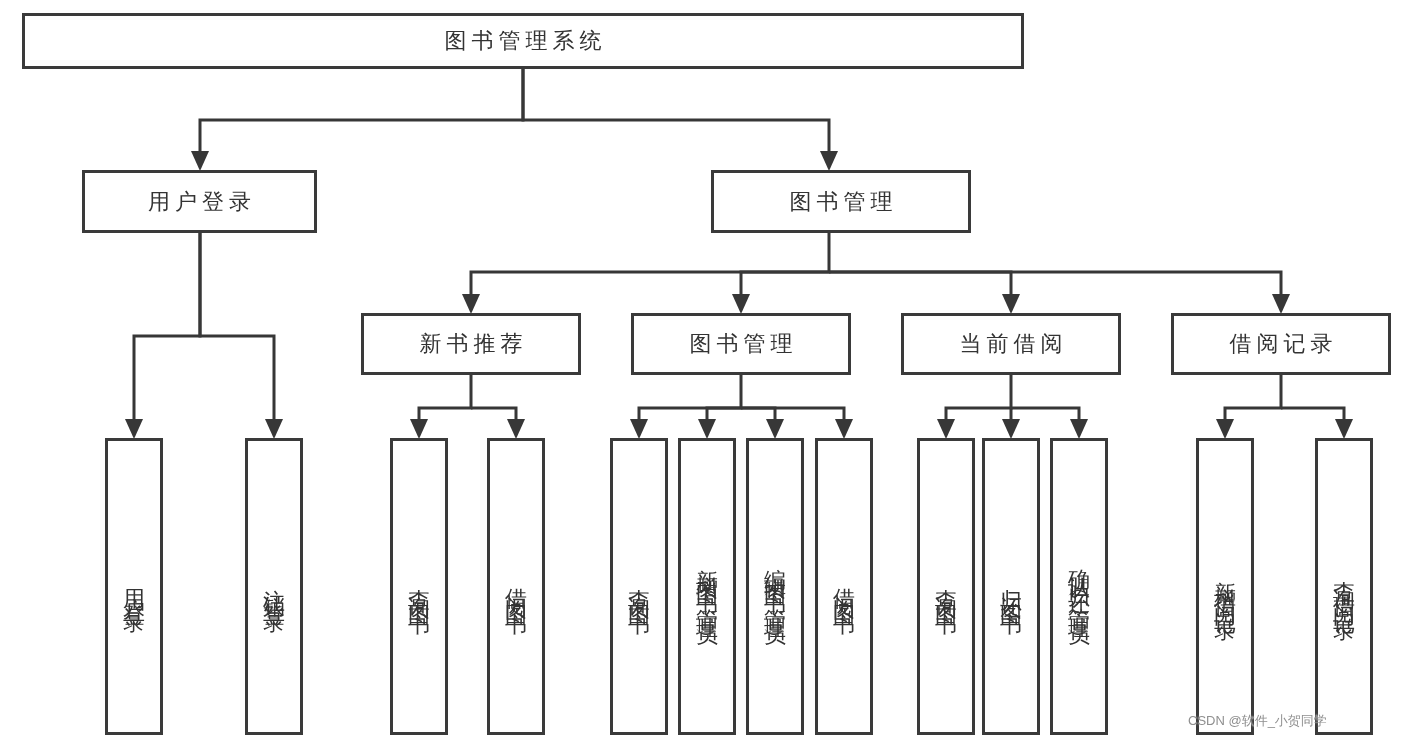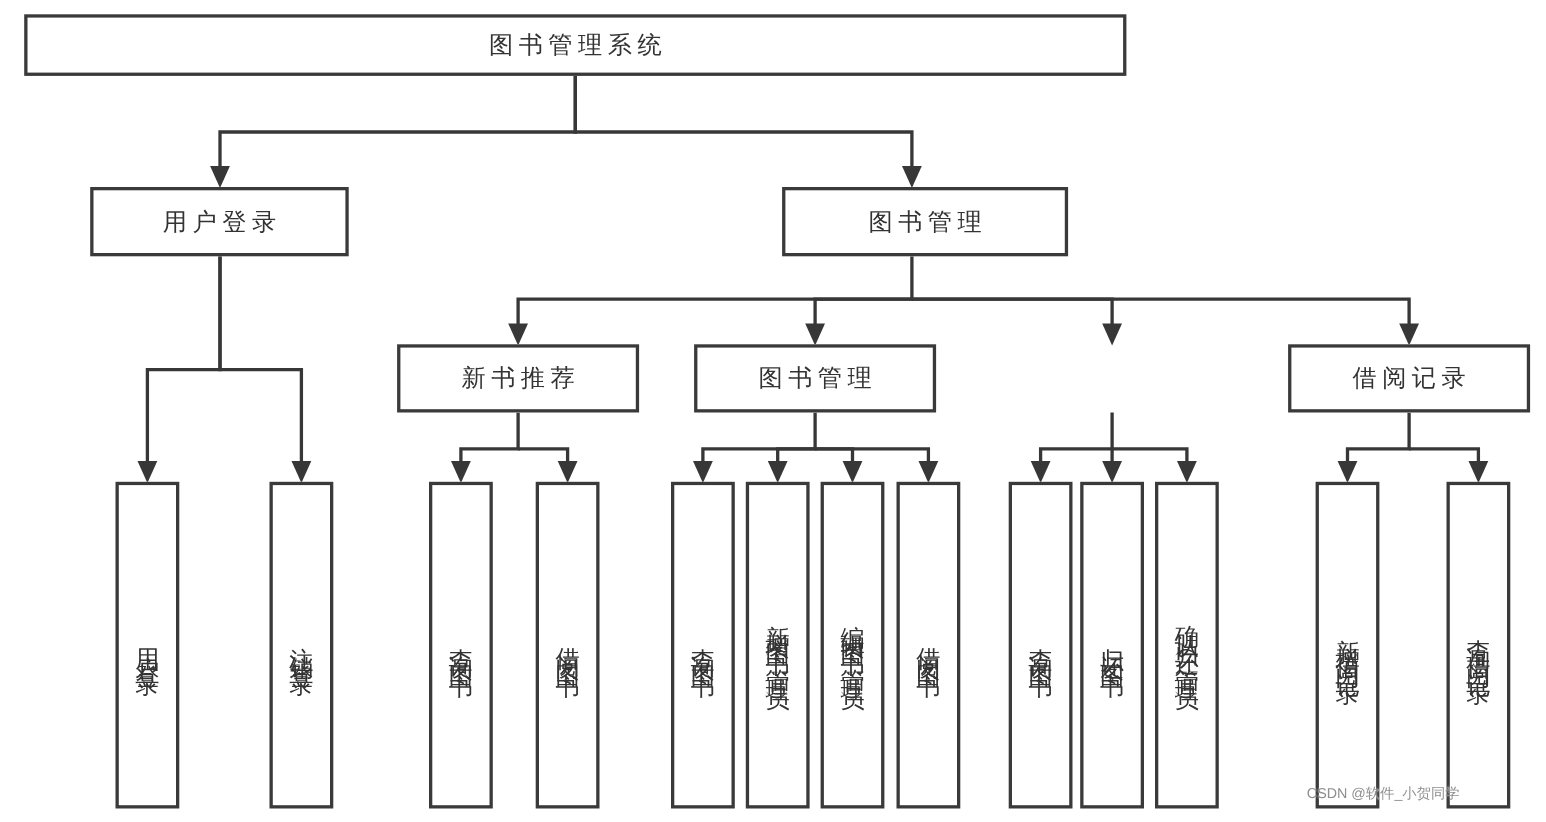--- a/index.html
+++ b/index.html
@@ -139,20 +139,23 @@
   <div class="box h n-l2b">
     <span>图书管理</span>
   </div>
 
   <div class="box h n-l3 n-l3a">
     <span>新书推荐</span>
   </div>
   <div class="box h n-l3 n-l3b">
     <span>图书管理</span>
   </div>
+  <div class="box h n-l3 n-l3c">
+    <span>当前借阅</span>
+  </div>
   <div class="box h n-l3 n-l3d">
     <span>借阅记录</span>
   </div>
 
   <div class="box v leaf lf-a1">
     <span>用户登录</span>
   </div>
   <div class="box v leaf lf-a2">
     <span>注销登录</span>
   </div>

